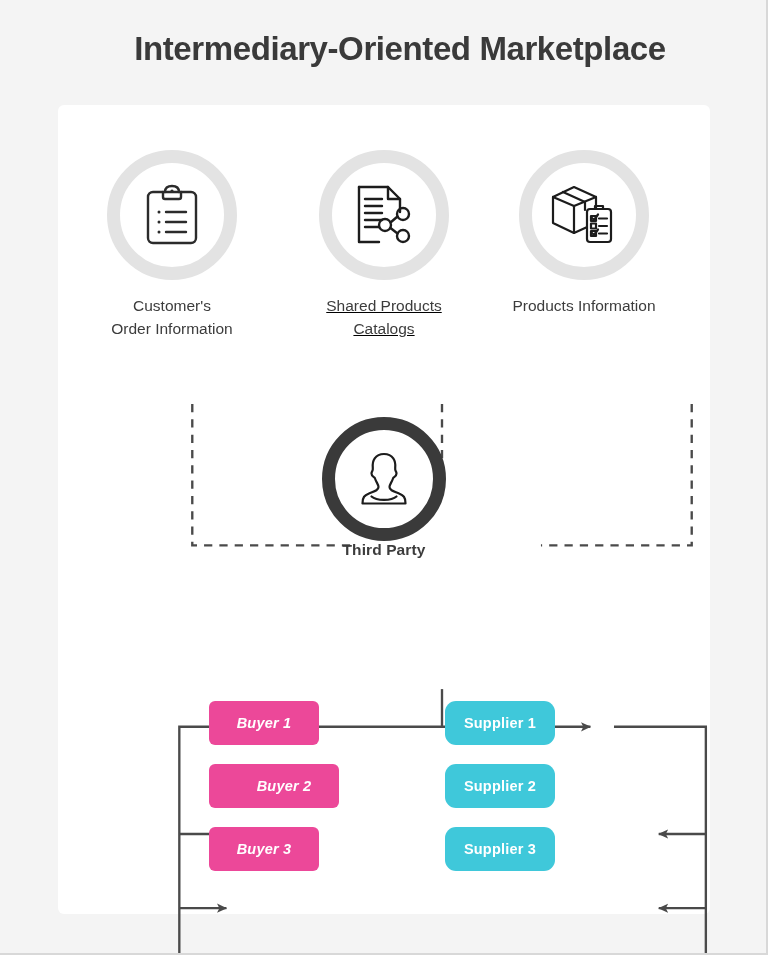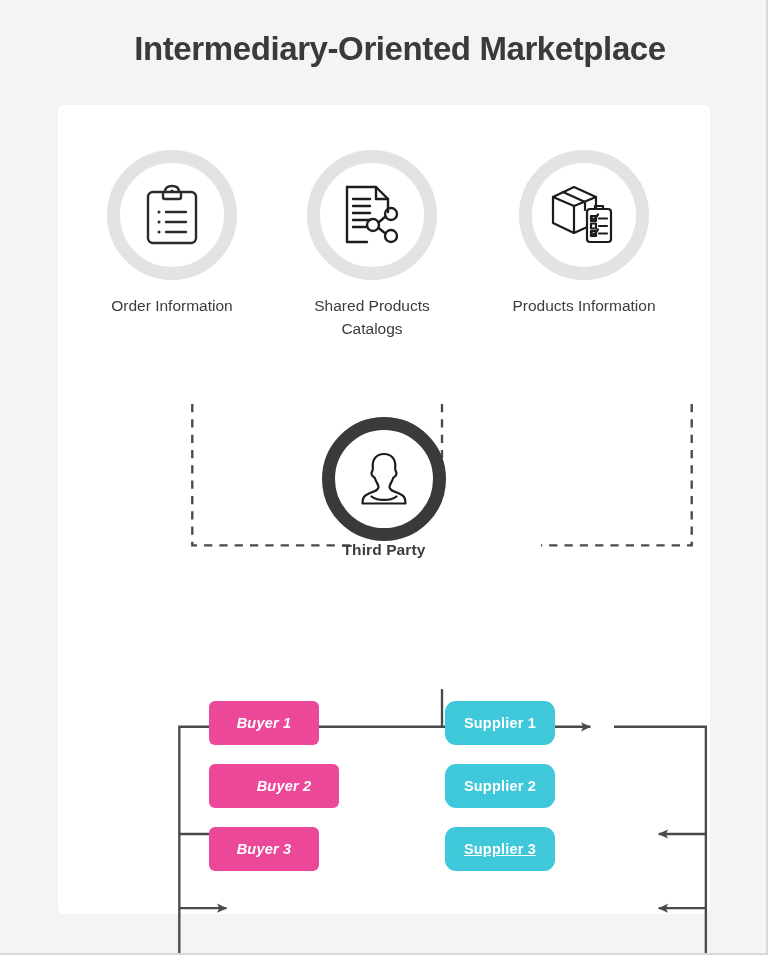--- a/index.html
+++ b/index.html
@@ -203,25 +203,26 @@
           <circle cx="14" cy="28" r="1.5" fill="#2b2b2b" stroke="none"></circle>
           <circle cx="14" cy="38" r="1.5" fill="#2b2b2b" stroke="none"></circle>
           <circle cx="14" cy="48" r="1.5" fill="#2b2b2b" stroke="none"></circle>
           <path d="M21 28 L41 28"></path>
           <path d="M21 38 L41 38"></path>
           <path d="M21 48 L41 48"></path>
         </svg>
       </span>
     </div>
     <div class="source-label">
+      <div>Customer's</div>
       <div>Order Information</div>
     </div>
   </div>
 
-  <div class="source-node" style="left:214px; top:45px;">
+  <div class="source-node" style="left:226px; top:45px;text-decoration:underline;">
     <div class="ring">
       <span class="glyph">
         <svg width="58" height="62" viewBox="0 0 58 62" fill="none" stroke="#1c1c1c" stroke-width="2.4" stroke-linecap="round" stroke-linejoin="round">
           <path d="M4 3 L33 3 L45 15 L45 28"></path>
           <path d="M4 3 L4 58 L24 58"></path>
           <path d="M33 3 L33 15 L45 15"></path>
           <path d="M10 15 L27 15"></path>
           <path d="M10 22 L27 22"></path>
           <path d="M10 29 L27 29"></path>
           <path d="M10 36 L27 36"></path>
@@ -275,21 +276,21 @@
   <div class="entity-box buyer-box" style="left:151px; top:722px;">
     <span>Buyer 3</span>
   </div>
 
   <div class="entity-box supplier-box" style="left:387px; top:596px;">
     <span>Supplier 1</span>
   </div>
   <div class="entity-box supplier-box" style="left:387px; top:659px;">
     <span>Supplier 2</span>
   </div>
-  <div class="entity-box supplier-box" style="left:387px; top:722px;text-decoration:underline;">
+  <div class="entity-box supplier-box" style="left:387px; top:722px;">
     <span>Supplier 3</span>
   </div>
 
 </div>
 
 <div id="third-party-node">
   <div id="third-party-ring">
     <span class="glyph">
       <svg width="52" height="56" viewBox="0 0 52 56" fill="none" stroke="#1c1c1c" stroke-width="2.2" stroke-linecap="round" stroke-linejoin="round">
         <path d="M26 3 C17 3 14 10 14.8 17 C15.2 20.5 13.5 20 13.5 22.5

